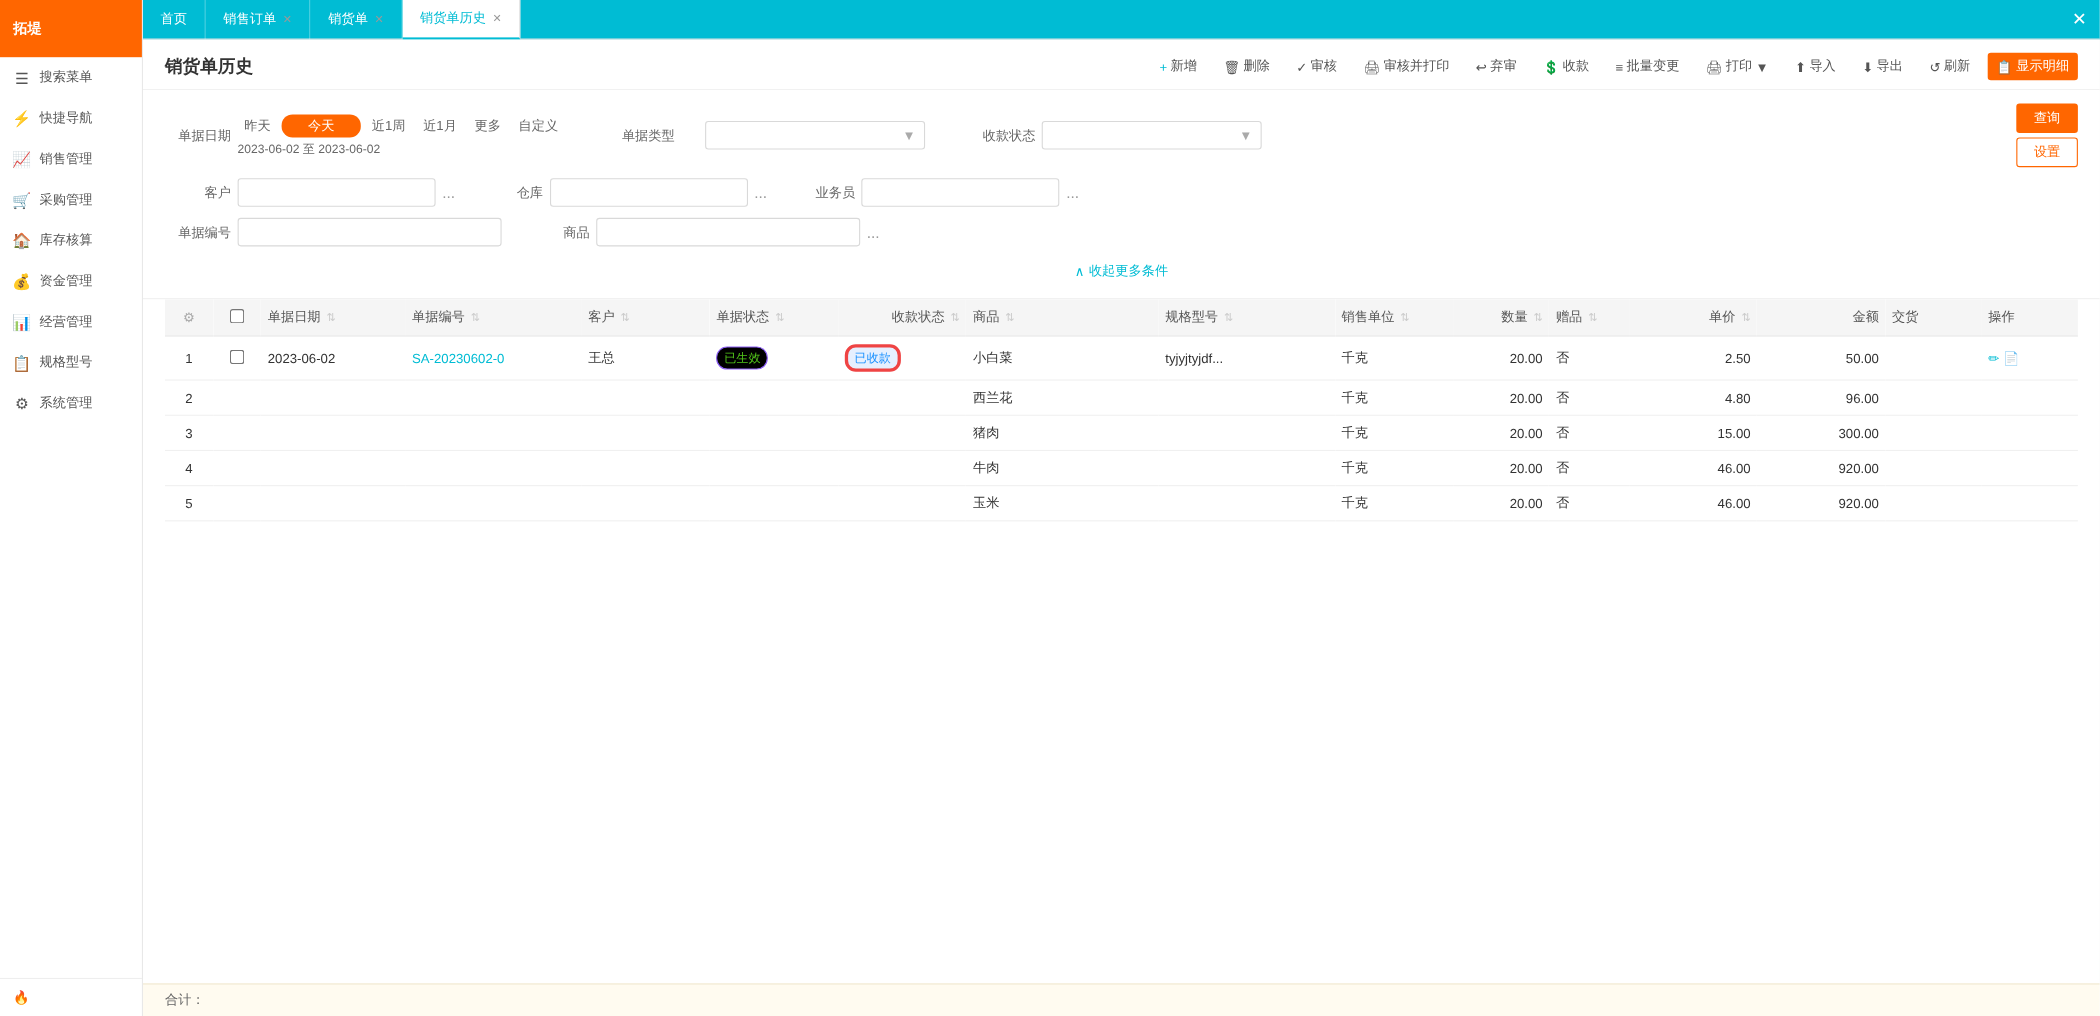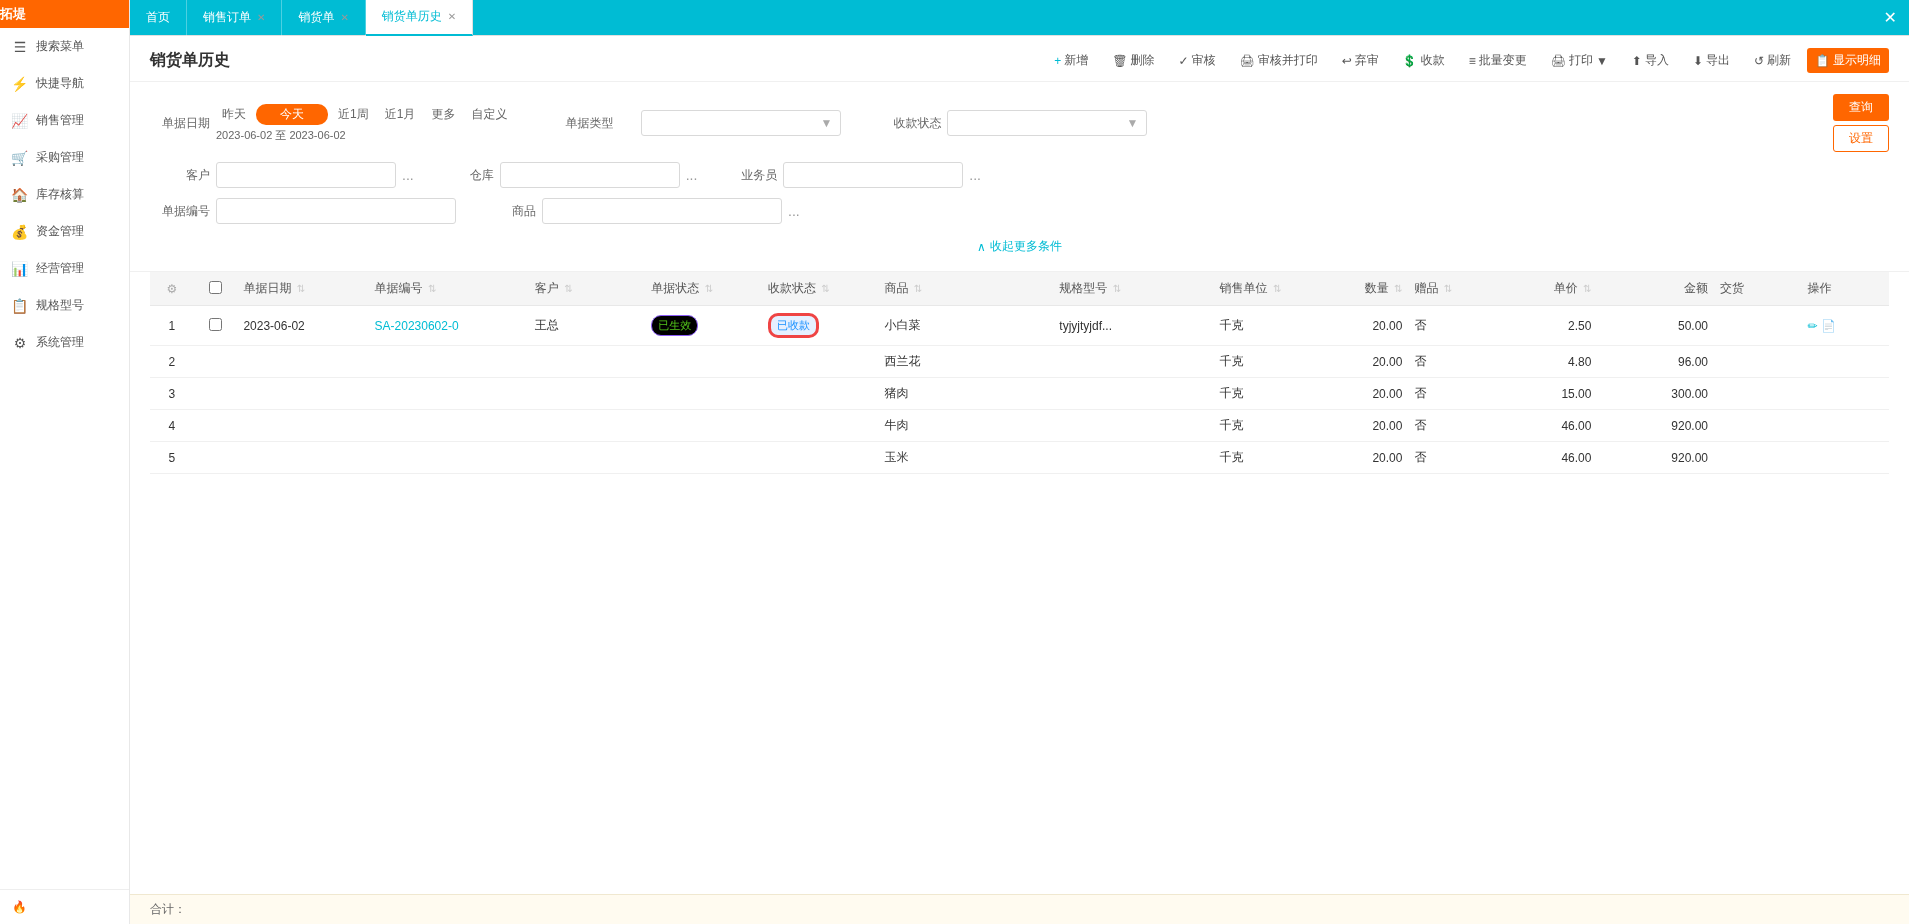--- a/index.html
+++ b/index.html
@@ -1,20 +1,20 @@
 <!DOCTYPE html>
 <html><head>
   <meta charset="utf-8">
   <style>
     * { box-sizing: border-box; margin: 0; padding: 0; }
     body { font-family: 'Microsoft YaHei', Arial, sans-serif; font-size: 12px; color: #333; background: #f5f5f5; display: flex; height: 924px; overflow: hidden; }
 
     
     .sidebar { width: 130px; background: #fff; border-right: 1px solid #e8e8e8; display: flex; flex-direction: column; height: 100%; }
-    .sidebar-logo { background: #ff6600; color: #fff; padding: 8px 0; font-size: 13px; font-weight: bold; height: 28px; display: flex; align-items: center; }
+    .sidebar-logo { background: #ff6600; color: #fff; padding: 8px 12px; font-size: 13px; font-weight: bold; height: 52px; display: flex; align-items: center; }
     .sidebar-item { display: flex; align-items: center; padding: 10px 12px; cursor: pointer; color: #555; font-size: 12px; gap: 8px; }
     .sidebar-item .s-icon { width: 16px; height: 16px; display: flex; align-items: center; justify-content: center; font-size: 14px; }
     .sidebar-bottom { margin-top: auto; border-top: 1px solid #eee; }
 
     
     .main { flex: 1; display: flex; flex-direction: column; overflow: hidden; }
 
     
     .tab-bar { background: #fff; border-bottom: 1px solid #e0e0e0; display: flex; align-items: center; padding: 0 0; height: 36px; }
     .tab-item { padding: 0 16px; height: 36px; display: flex; align-items: center; cursor: pointer; font-size: 12px; color: #666; border-right: 1px solid #e0e0e0; gap: 6px; }
@@ -72,21 +72,21 @@
     .page-btn { width: 24px; height: 24px; border: 1px solid #d9d9d9; background: #fff; border-radius: 3px; cursor: pointer; display: flex; align-items: center; justify-content: center; font-size: 12px; color: #666; }
     .page-btn.disabled { color: #ccc; cursor: not-allowed; }
     .page-input { width: 36px; text-align: center; border: 1px solid #d9d9d9; border-radius: 3px; padding: 2px 4px; font-size: 12px; }
 
     .col-settings { width: 30px; text-align: center; }
     .col-check { width: 30px; text-align: center; }
     .col-date { width: 90px; }
     .col-no { width: 110px; }
     .col-customer { width: 80px; }
     .col-status { width: 80px; }
-    .col-pay { width: 80px; }
+    .col-pay { width: 80px; text-align: right; }
     .col-goods { width: 120px; }
     .col-spec { width: 110px; }
     .col-unit { width: 70px; }
     .col-qty { width: 60px; text-align: right; }
     .col-gift { width: 40px; }
     .col-price { width: 80px; text-align: right; }
     .col-amount { width: 80px; text-align: right; }
     .col-trade { width: 60px; }
     .col-action { width: 60px; }
 

